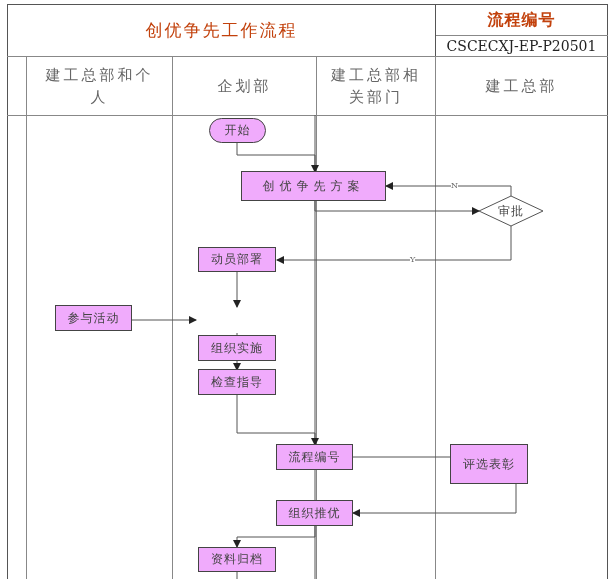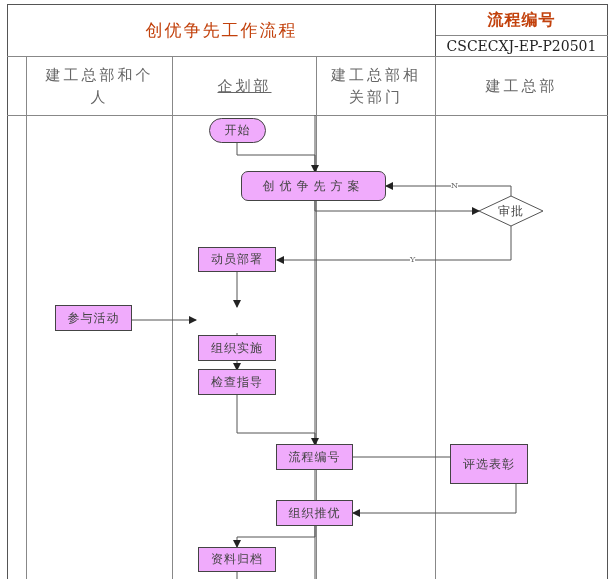--- a/index.html
+++ b/index.html
@@ -33,21 +33,21 @@
 <div class="line" style="left:26px;top:57px;width:1px;height:522px;background:#888;"></div>
 <div class="line" style="left:172px;top:57px;width:1px;height:522px;background:#888;"></div>
 <div class="line" style="left:316px;top:57px;width:1px;height:522px;background:#888;"></div>
 <div class="line" style="left:435px;top:57px;width:1px;height:522px;background:#888;"></div>
 
 <div class="cell-text title" style="left:8px;top:5px;width:427px;height:51px;">创优争先工作流程</div>
 <div class="cell-text flow-id-label" style="left:436px;top:5px;width:171px;height:30px;">流程编号</div>
 <div class="cell-text flow-id" style="left:436px;top:36px;width:171px;height:20px;">CSCECXJ-EP-P20501</div>
 
 <div class="cell-text lane-head" style="left:27px;top:57px;width:145px;height:58px;padding:0 14px;">建工总部和个人</div>
-<div class="cell-text lane-head" style="left:173px;top:57px;width:143px;height:58px;text-decoration:underline;">企划部</div>
+<div class="cell-text lane-head" style="left:173px;top:57px;width:143px;height:58px;">企划部</div>
 <div class="cell-text lane-head" style="left:317px;top:57px;width:118px;height:58px;padding:0 8px;">建工总部相关部门</div>
 <div class="cell-text lane-head" style="left:436px;top:57px;width:171px;height:58px;">建工总部</div>
 
 <svg class="flow" width="613" height="579">
   <defs>
     <marker id="arr" markerWidth="8" markerHeight="8" refX="7" refY="4" orient="auto" markerUnits="userSpaceOnUse">
       <path d="M0,0 L8,4 L0,8 z" fill="#222"></path>
     </marker>
   </defs>
   <g stroke="#555" stroke-width="1" fill="none">
@@ -78,21 +78,21 @@
 
     <line x1="237" y1="572" x2="237" y2="579"></line>
   </g>
   <polygon points="479,211 511,196 543,211 511,226" fill="#fff" stroke="#555" stroke-width="1"></polygon>
 </svg>
 
 <div class="edge-label" style="left:451px;top:182px;">N</div>
 <div class="edge-label" style="left:410px;top:256px;">Y</div>
 
 <div class="node pill" style="left:209px;top:118px;width:57px;height:25px;">开始</div>
-<div class="node wide" style="left:241px;top:171px;width:145px;height:30px;border-radius:7px;">创优争先方案</div>
+<div class="node wide" style="left:241px;top:171px;width:145px;height:30px;">创优争先方案</div>
 <div class="node" style="left:492px;top:203px;width:38px;height:16px;border:none;background:transparent;">审批</div>
 <div class="node" style="left:198px;top:247px;width:78px;height:25px;">动员部署</div>
 <div class="node" style="left:55px;top:305px;width:77px;height:26px;">参与活动</div>
 <div class="node" style="left:198px;top:307px;width:78px;height:26px;margin-top:28px;">组织实施</div>
 <div class="node" style="left:198px;top:369px;width:78px;height:26px;">检查指导</div>
 <div class="node" style="left:276px;top:444px;width:77px;height:26px;">流程编号</div>
 <div class="node" style="left:450px;top:444px;width:78px;height:40px;">评选表彰</div>
 <div class="node" style="left:276px;top:500px;width:77px;height:26px;">组织推优</div>
 <div class="node" style="left:198px;top:547px;width:78px;height:25px;">资料归档</div>
 

